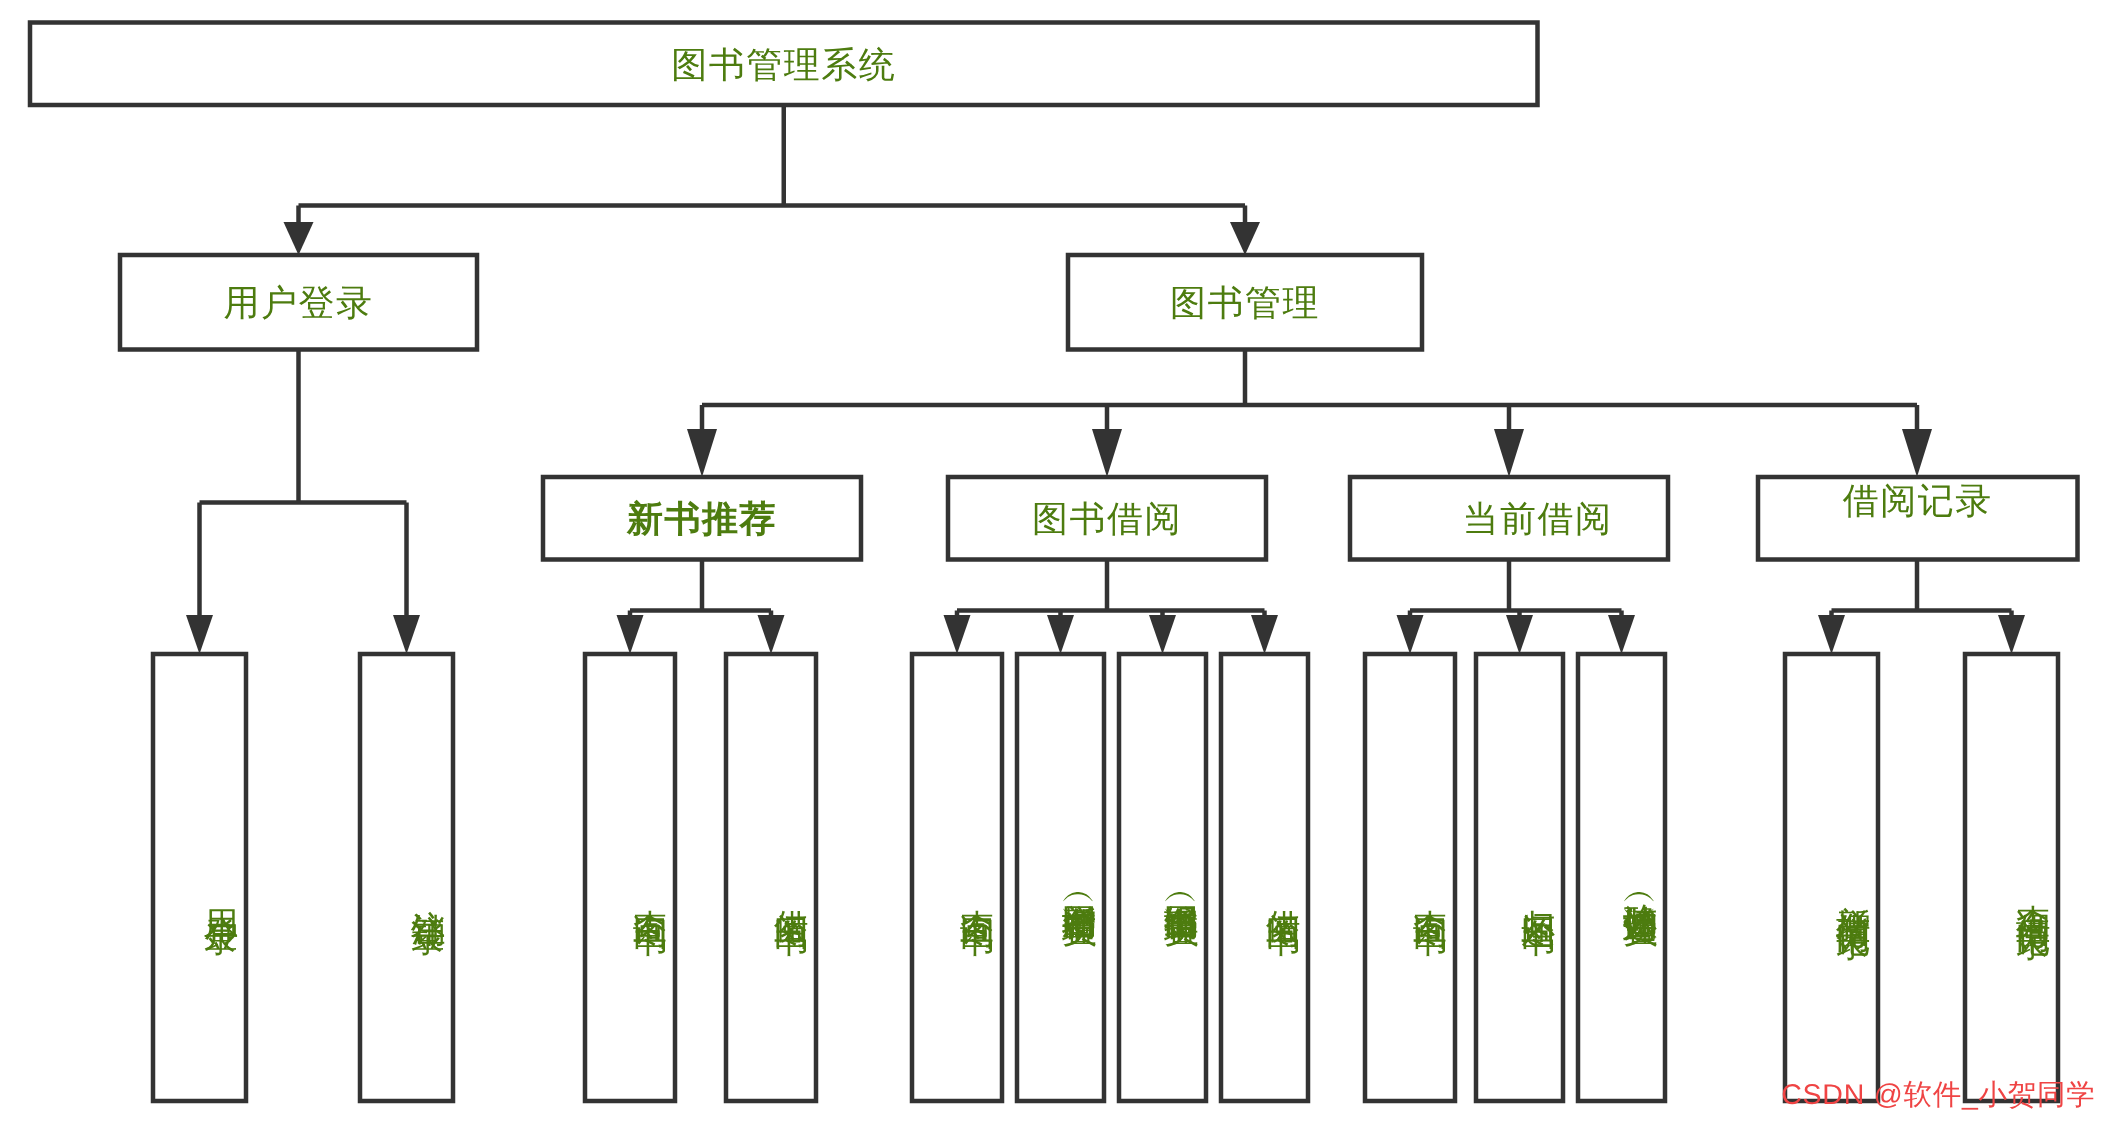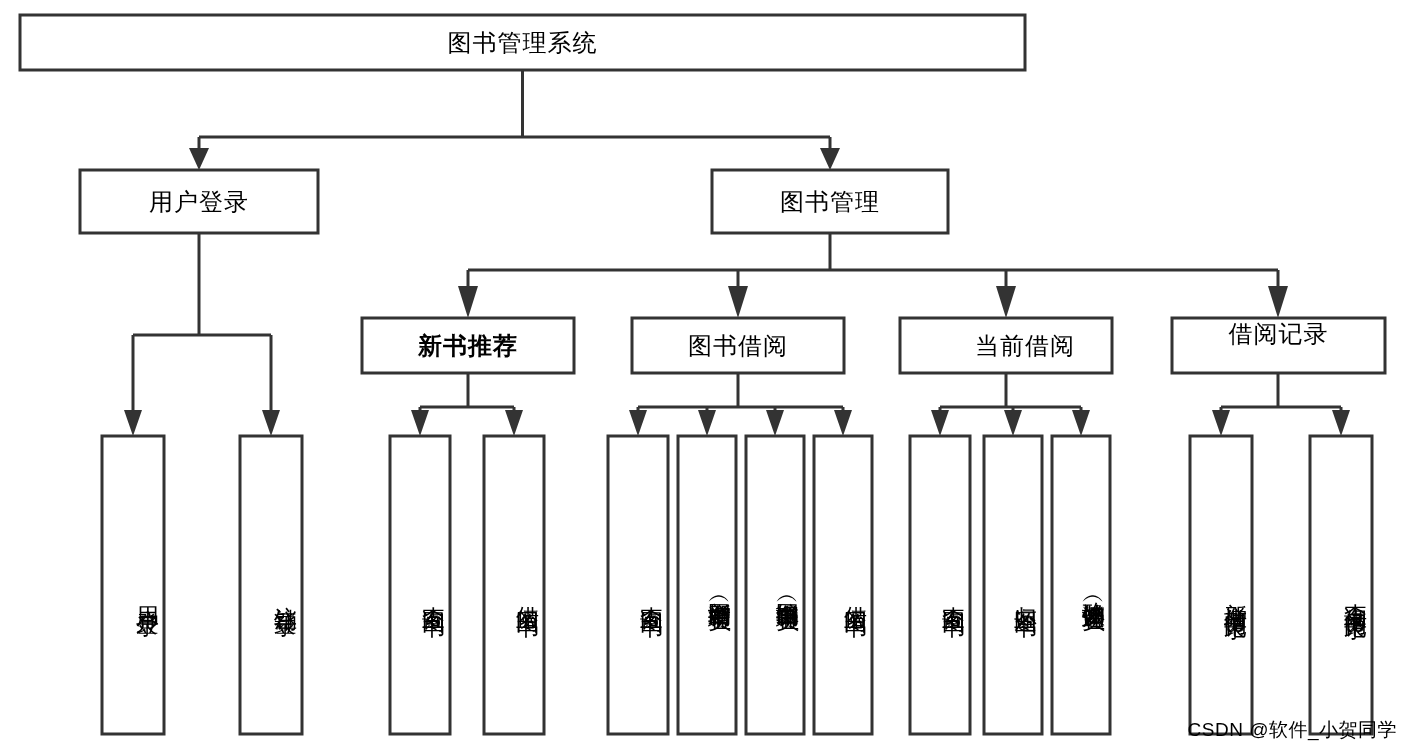--- a/index.html
+++ b/index.html
@@ -38,21 +38,21 @@
   }
   .arrow-head {
     fill: #333333;
     stroke: none;
   }
   .node-label {
     position: absolute;
     display: flex;
     align-items: center;
     justify-content: center;
-    color: #000000;
+    color: #4d7c0f;
     font-family: "Liberation Sans", "DejaVu Sans", sans-serif;
     box-sizing: border-box;
     pointer-events: none;
     white-space: nowrap;
     text-align: center;
   }
   .node-label.horizontal {
     font-size: 24px;
     letter-spacing: 1px;
   }
@@ -67,21 +67,21 @@
   }
   .node-label.vertical.tall-text {
     padding-top: 6px;
     letter-spacing: 1px;
   }
   #watermark {
     position: absolute;
     right: 8px;
     bottom: 4px;
     font-size: 19px;
-    color: #000000;
+    color: #ef4444;
     font-family: "Liberation Sans", "DejaVu Sans", sans-serif;
     white-space: nowrap;
     letter-spacing: 0.5px;
   }
 </style>
 </head>
 <body>
 
 <div id="stage">
 

